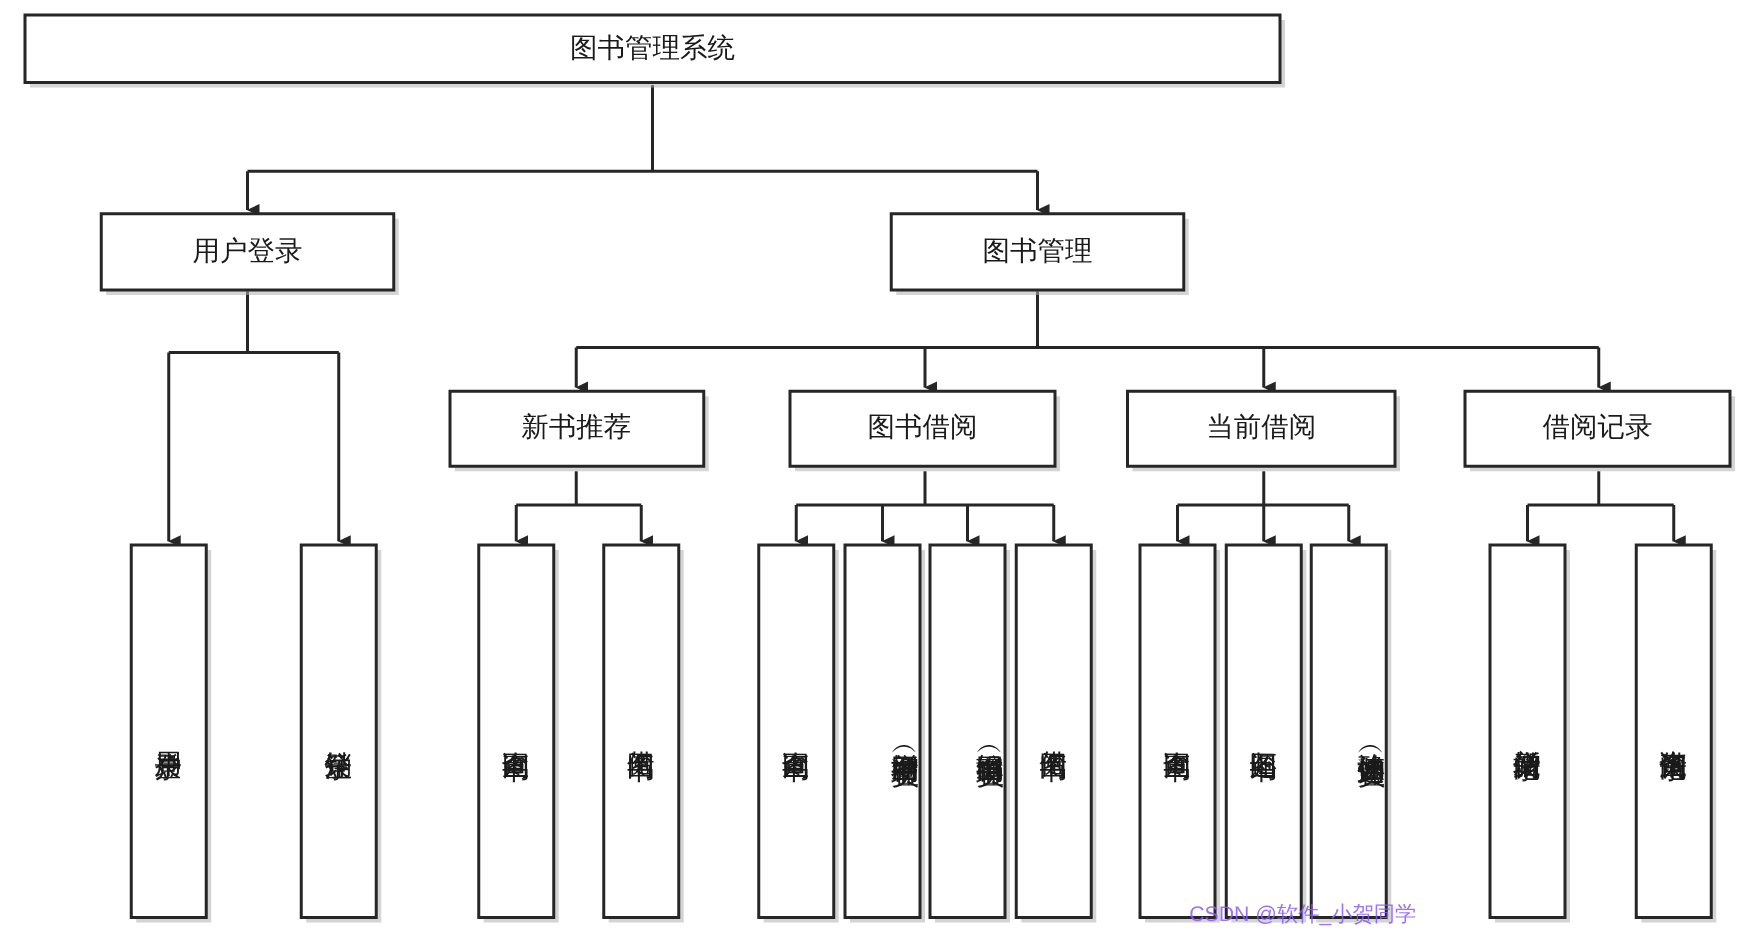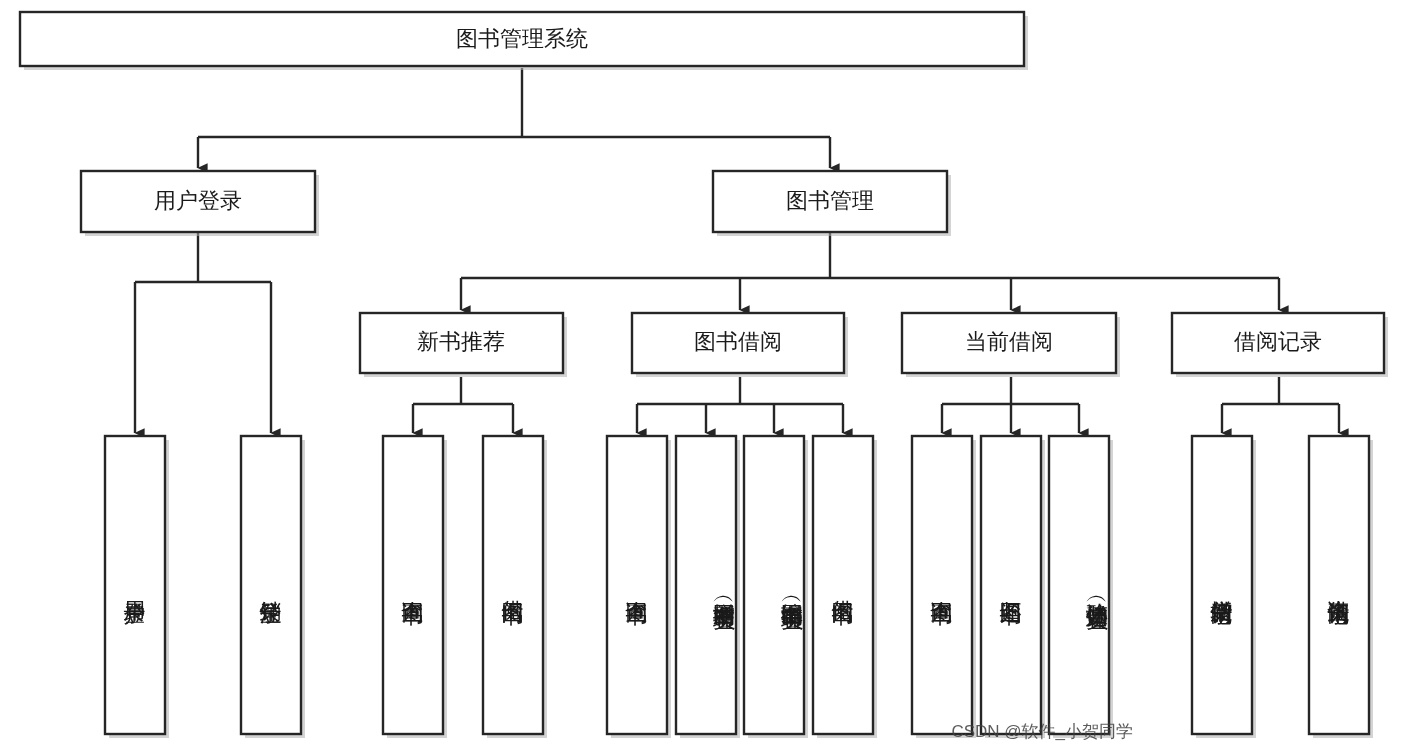--- a/index.html
+++ b/index.html
@@ -67,21 +67,21 @@
     justify-content: center;
     white-space: nowrap;
     pointer-events: none;
   }
   .watermark {
     position: absolute;
     right: 8px;
     bottom: 4px;
     font-family: "Liberation Sans", "DejaVu Sans", sans-serif;
     font-size: 17px;
-    color: #404040;
+    color: #8b5cf6;
     opacity: 0.85;
     white-space: nowrap;
   }
 </style>
 </head>
 <body>
 
 <div id="diagram-root">
 
   <svg id="flow" viewBox="0 0 1405 747">

